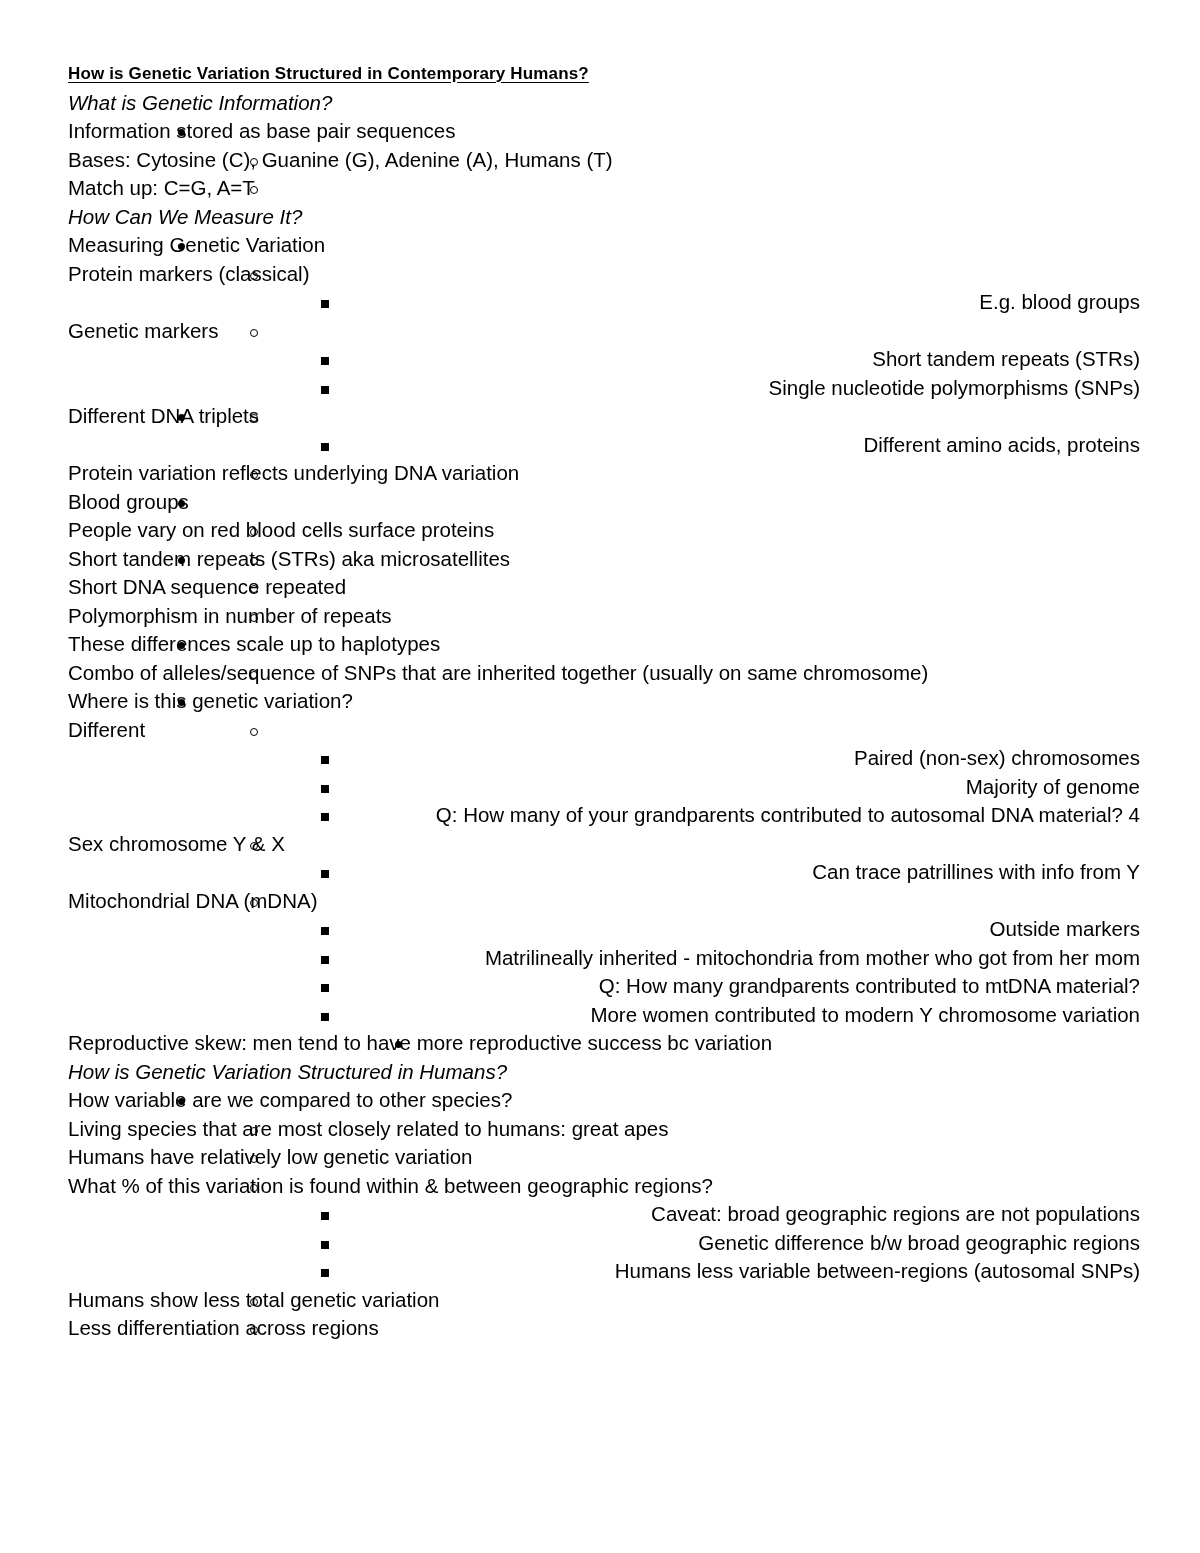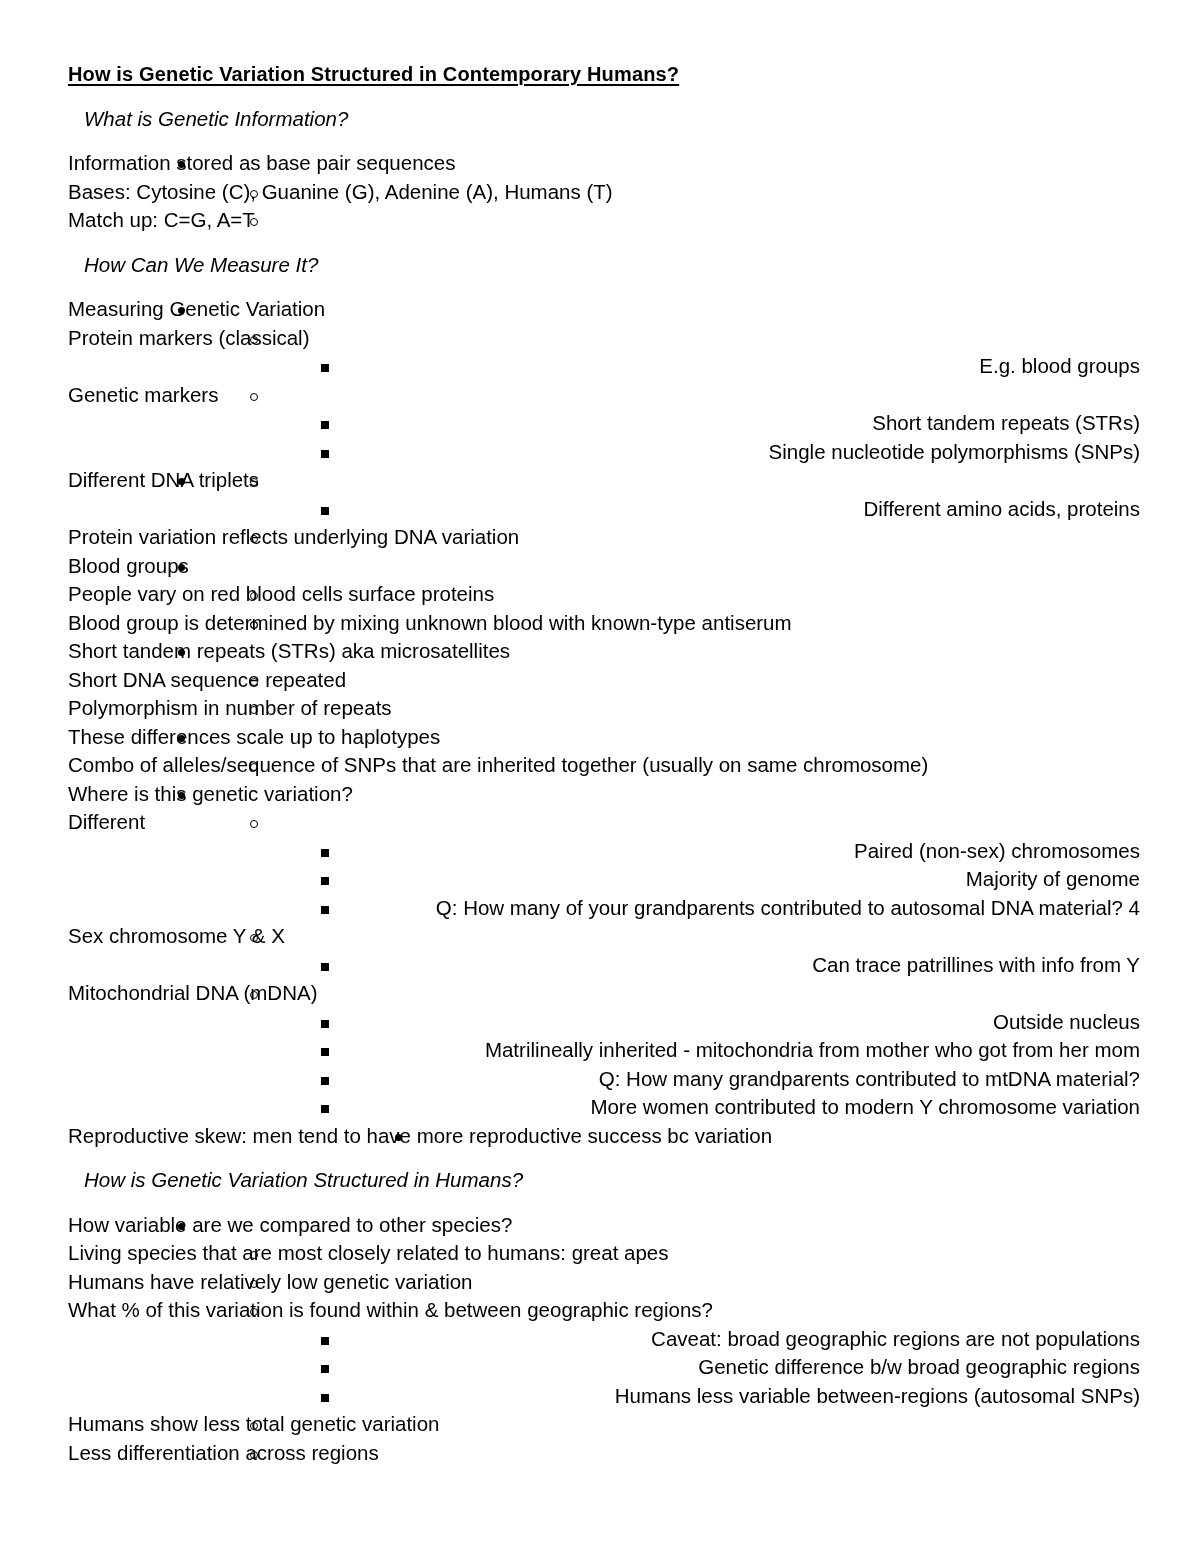--- a/index.html
+++ b/index.html
@@ -15,35 +15,35 @@
     -webkit-font-smoothing: none;
   }
   .page {
     position: relative;
     width: 1200px;
     height: 1553px;
     box-sizing: border-box;
     padding: 60px 60px 0 68px;
   }
   .doc-title {
-    font-size: 20px;
+    font-size: 17px;
     font-weight: bold;
     text-decoration: underline;
     text-underline-offset: 3px;
     line-height: 28.5px;
     margin: 0;
     letter-spacing: 0.15px;
     white-space: nowrap;
   }
   .section-head {
     font-size: 20.5px;
     font-style: italic;
     font-weight: normal;
     line-height: 28.5px;
-    margin: 16px;
+    margin: 0;
     white-space: nowrap;
   }
   ul.outline {
     list-style: none;
     margin: 0;
     padding: 0;
   }
   li.item {
     position: relative;
     font-size: 20.5px;
@@ -123,35 +123,35 @@
         <li class="item lvl2"><span class="bullet"></span><span class="btext">Genetic markers</span></li>
         <li class="item lvl3"><span class="bullet"></span><span class="btext">Short tandem repeats (STRs)</span></li>
         <li class="item lvl3"><span class="bullet"></span><span class="btext">Single nucleotide polymorphisms (SNPs)</span></li>
         <li class="item lvl1"><span class="bullet"></span></li>
         <li class="item lvl2"><span class="bullet"></span><span class="btext">Different DNA triplets</span></li>
         <li class="item lvl3"><span class="bullet"></span><span class="btext">Different amino acids, proteins</span></li>
         <li class="item lvl2"><span class="bullet"></span><span class="btext">Protein variation reflects underlying DNA variation</span></li>
         <li class="item lvl1"><span class="bullet"></span><span class="btext">Blood groups</span></li>
         <li class="item lvl2"><span class="bullet"></span><span class="btext">People vary on red blood cells surface proteins</span></li>
         <li class="item lvl2"><span class="bullet"></span></li>
-        <li class="item lvl2"><span class="bullet"></span><span class="btext">Blood group is determined by mixing unknown blood with known-type antiserum</span></li>
+        <li class="item lvl2"><span class="bullet"></span></li>
         <li class="item lvl1"><span class="bullet"></span><span class="btext">Short tandem repeats (STRs) aka microsatellites</span></li>
         <li class="item lvl2"><span class="bullet"></span><span class="btext">Short DNA sequence repeated</span></li>
         <li class="item lvl2"><span class="bullet"></span><span class="btext">Polymorphism in number of repeats</span></li>
         <li class="item lvl1"><span class="bullet"></span><span class="btext">These differences scale up to haplotypes</span></li>
         <li class="item lvl2"><span class="bullet"></span><span class="btext">Combo of alleles/sequence of SNPs that are inherited together (usually on same chromosome)</span></li>
         <li class="item lvl1"><span class="bullet"></span><span class="btext">Where is this genetic variation?</span></li>
         <li class="item lvl2"><span class="bullet"></span><span class="btext">Different</span></li>
         <li class="item lvl3"><span class="bullet"></span><span class="btext">Paired (non-sex) chromosomes</span></li>
         <li class="item lvl3"><span class="bullet"></span><span class="btext">Majority of genome</span></li>
         <li class="item lvl3"><span class="bullet"></span><span class="btext">Q: How many of your grandparents contributed to autosomal DNA material? 4</span></li>
         <li class="item lvl2"><span class="bullet"></span><span class="btext">Sex chromosome Y &amp; X</span></li>
         <li class="item lvl3"><span class="bullet"></span><span class="btext">Can trace patrillines with info from Y</span></li>
         <li class="item lvl2"><span class="bullet"></span><span class="btext">Mitochondrial DNA (mDNA)</span></li>
-        <li class="item lvl3"><span class="bullet"></span><span class="btext">Outside nucleus</span></li>
+        <li class="item lvl3"><span class="bullet"></span><span class="btext">Outside markers</span></li>
         <li class="item lvl3"><span class="bullet"></span><span class="btext">Matrilineally inherited - mitochondria from mother who got from her mom</span></li>
         <li class="item lvl3"><span class="bullet"></span><span class="btext">Q: How many grandparents contributed to mtDNA material?</span></li>
         <li class="item lvl3"><span class="bullet"></span><span class="btext">More women contributed to modern Y chromosome variation</span></li>
         <li class="item lvl4"><span class="bullet"></span><span class="btext">Reproductive skew: men tend to have more reproductive success bc variation</span></li>
       </ul>
       <div class="section-head">How is Genetic Variation Structured in Humans?</div>
       <ul class="outline">
         <li class="item lvl1"><span class="bullet"></span><span class="btext">How variable are we compared to other species?</span></li>
         <li class="item lvl2"><span class="bullet"></span><span class="btext">Living species that are most closely related to humans: great apes</span></li>
         <li class="item lvl2"><span class="bullet"></span><span class="btext">Humans have relatively low genetic variation</span></li>

